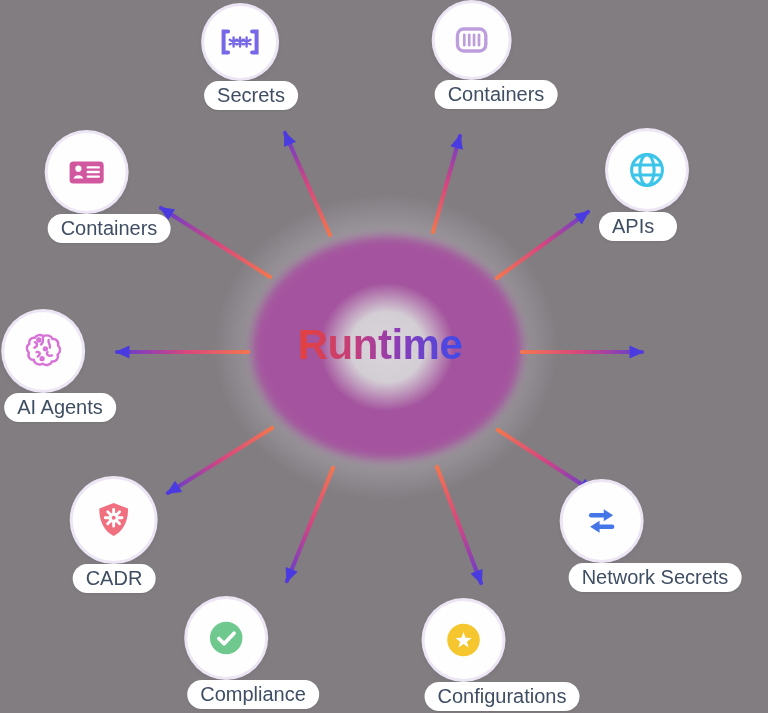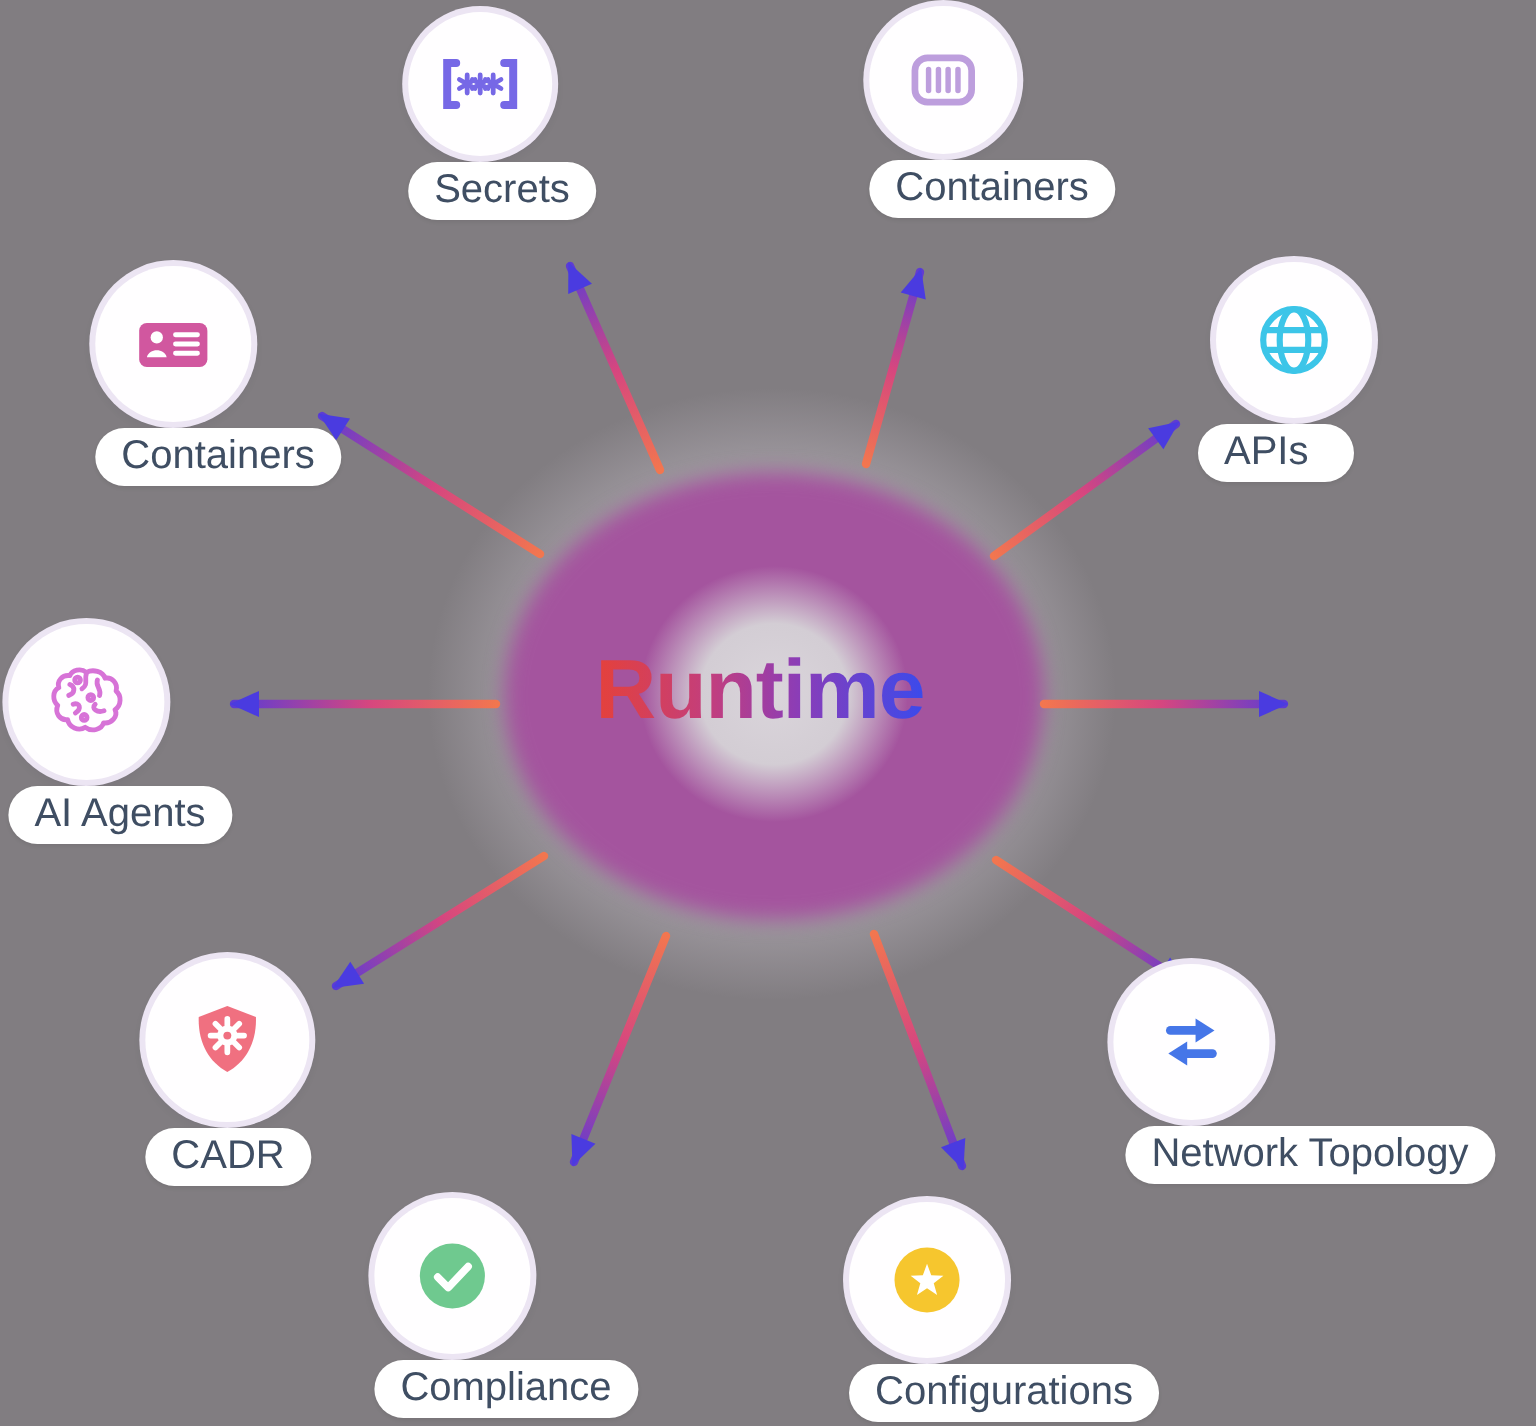--- a/index.html
+++ b/index.html
@@ -223,21 +223,21 @@
     <div class="circle" style="color: rgb(69, 118, 232);">
       <svg width="42" height="42" viewBox="0 0 40 40">
         <g stroke="currentColor" stroke-width="4.2" stroke-linecap="round">
           <path d="M10 14.5 H22"></path>
           <path d="M30 25.5 H18"></path>
         </g>
         <polygon points="22,8.8 22,20.2 31,14.5" fill="currentColor"></polygon>
         <polygon points="18,19.8 18,31.2 9,25.5" fill="currentColor"></polygon>
       </svg>
     </div>
-    <div class="pill">Network Topology</div>
+    <div class="pill">Network Secrets</div>
   </div>
 
   <div class="node node-compliance">
     <div class="circle" style="color: rgb(111, 201, 143);">
       <svg width="42" height="42" viewBox="0 0 40 40">
         <circle cx="20" cy="20" r="15.5" fill="currentColor"></circle>
         <path d="M13 20.5 L18 25.5 L27.5 15.5" fill="none" stroke="#ffffff" stroke-width="3.6" stroke-linecap="round" stroke-linejoin="round"></path>
       </svg>
     </div>
     <div class="pill">Compliance</div>

